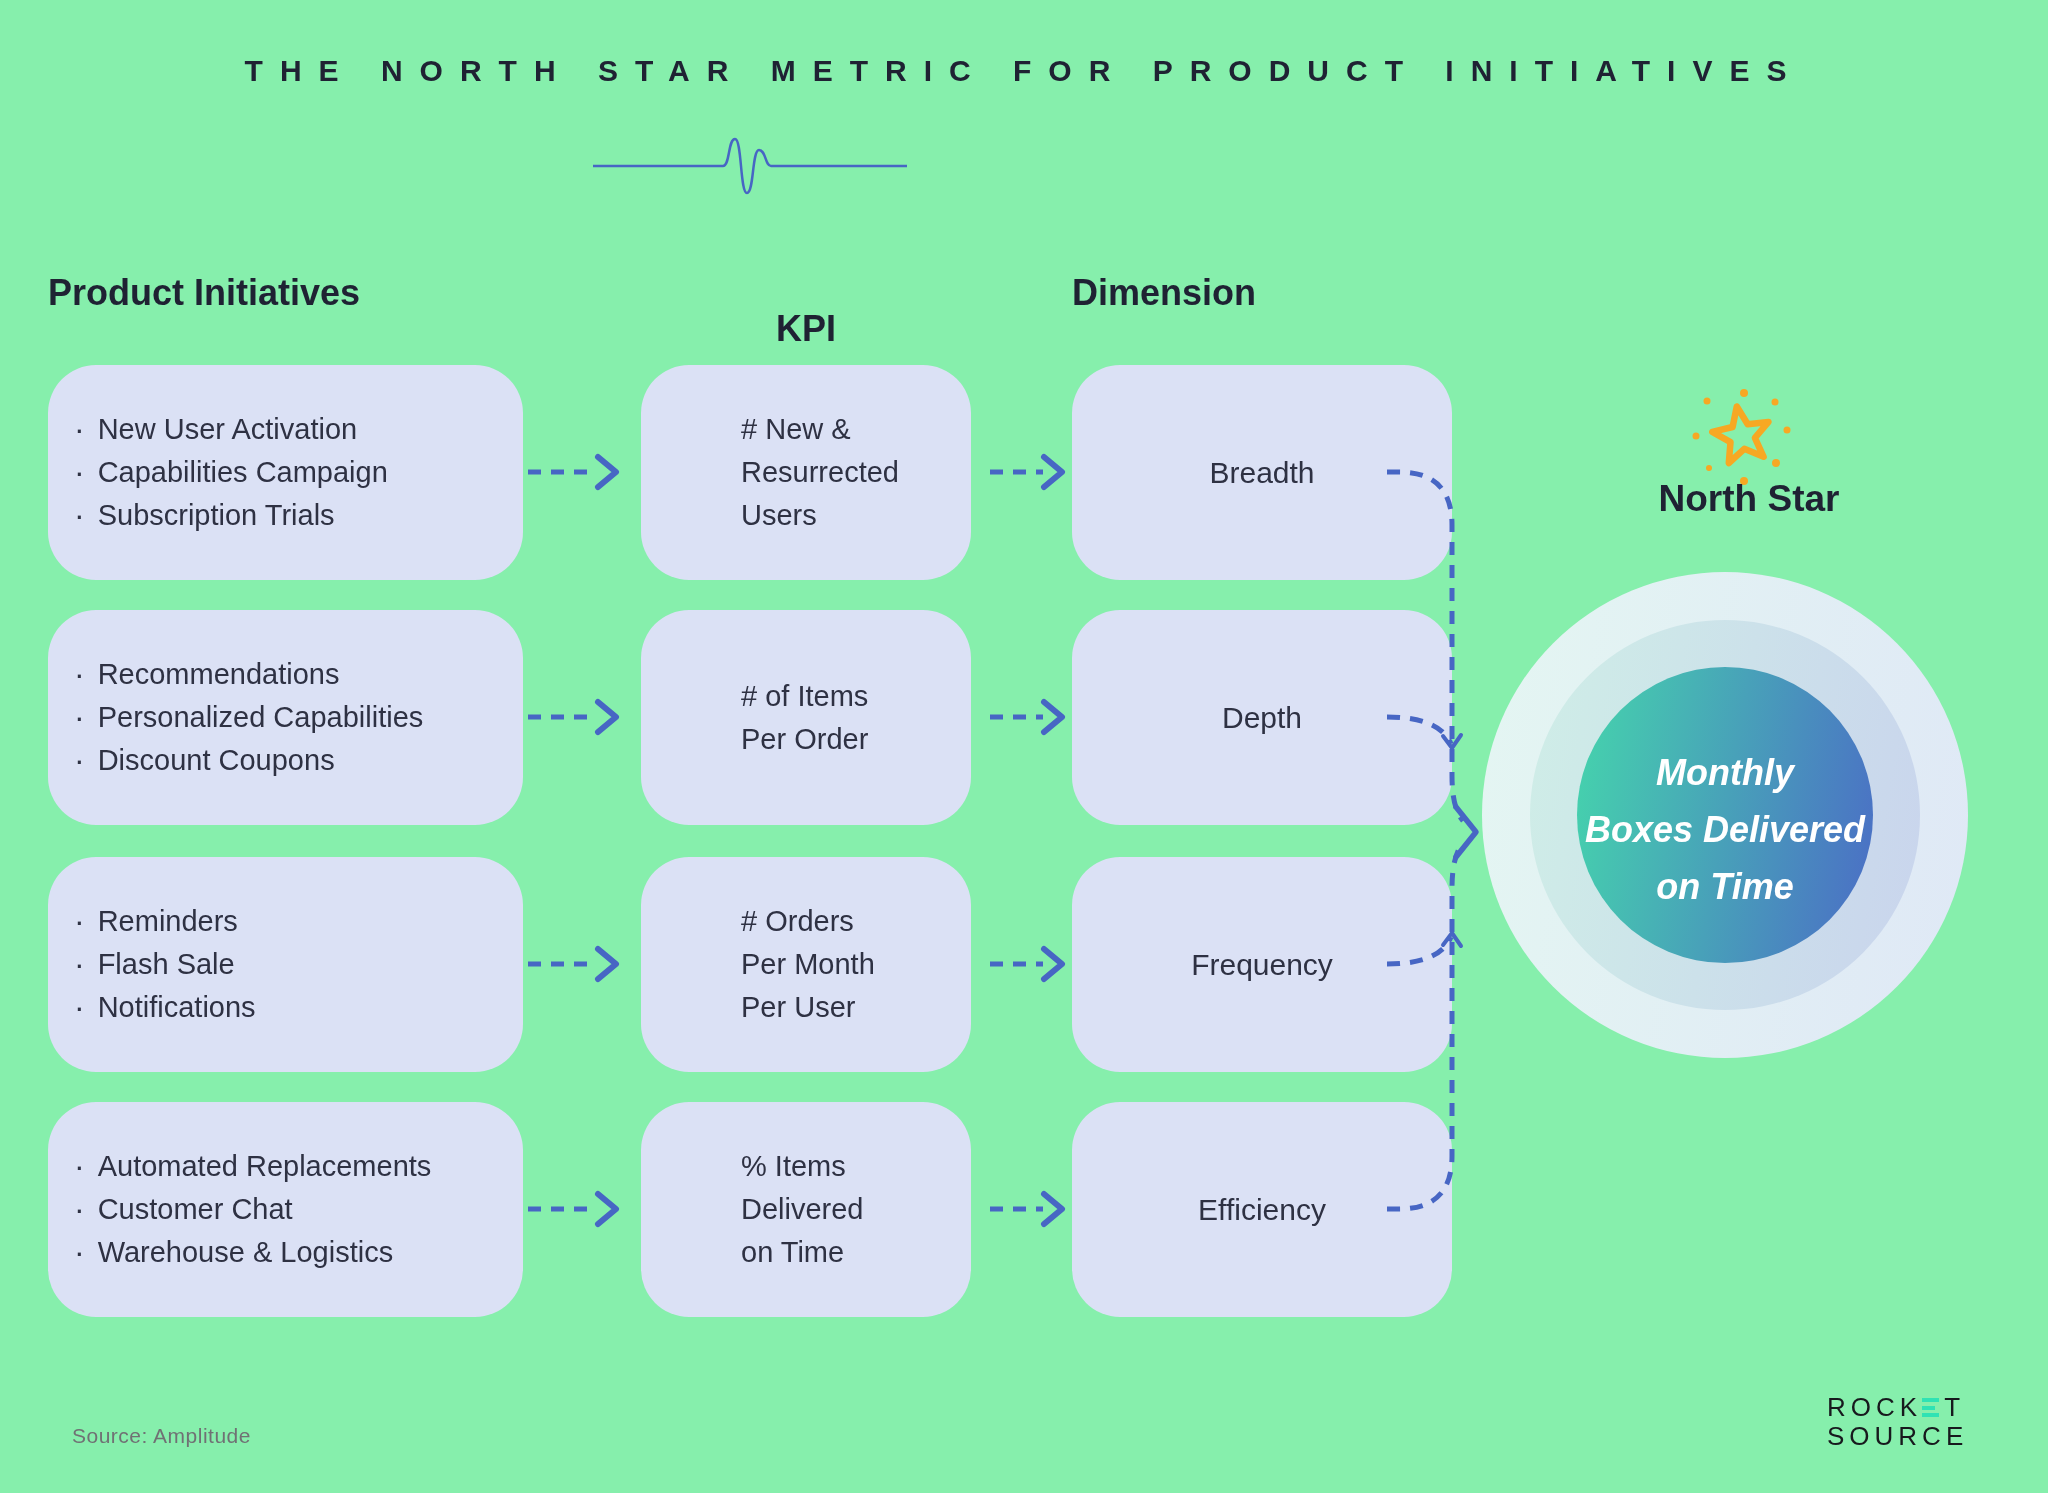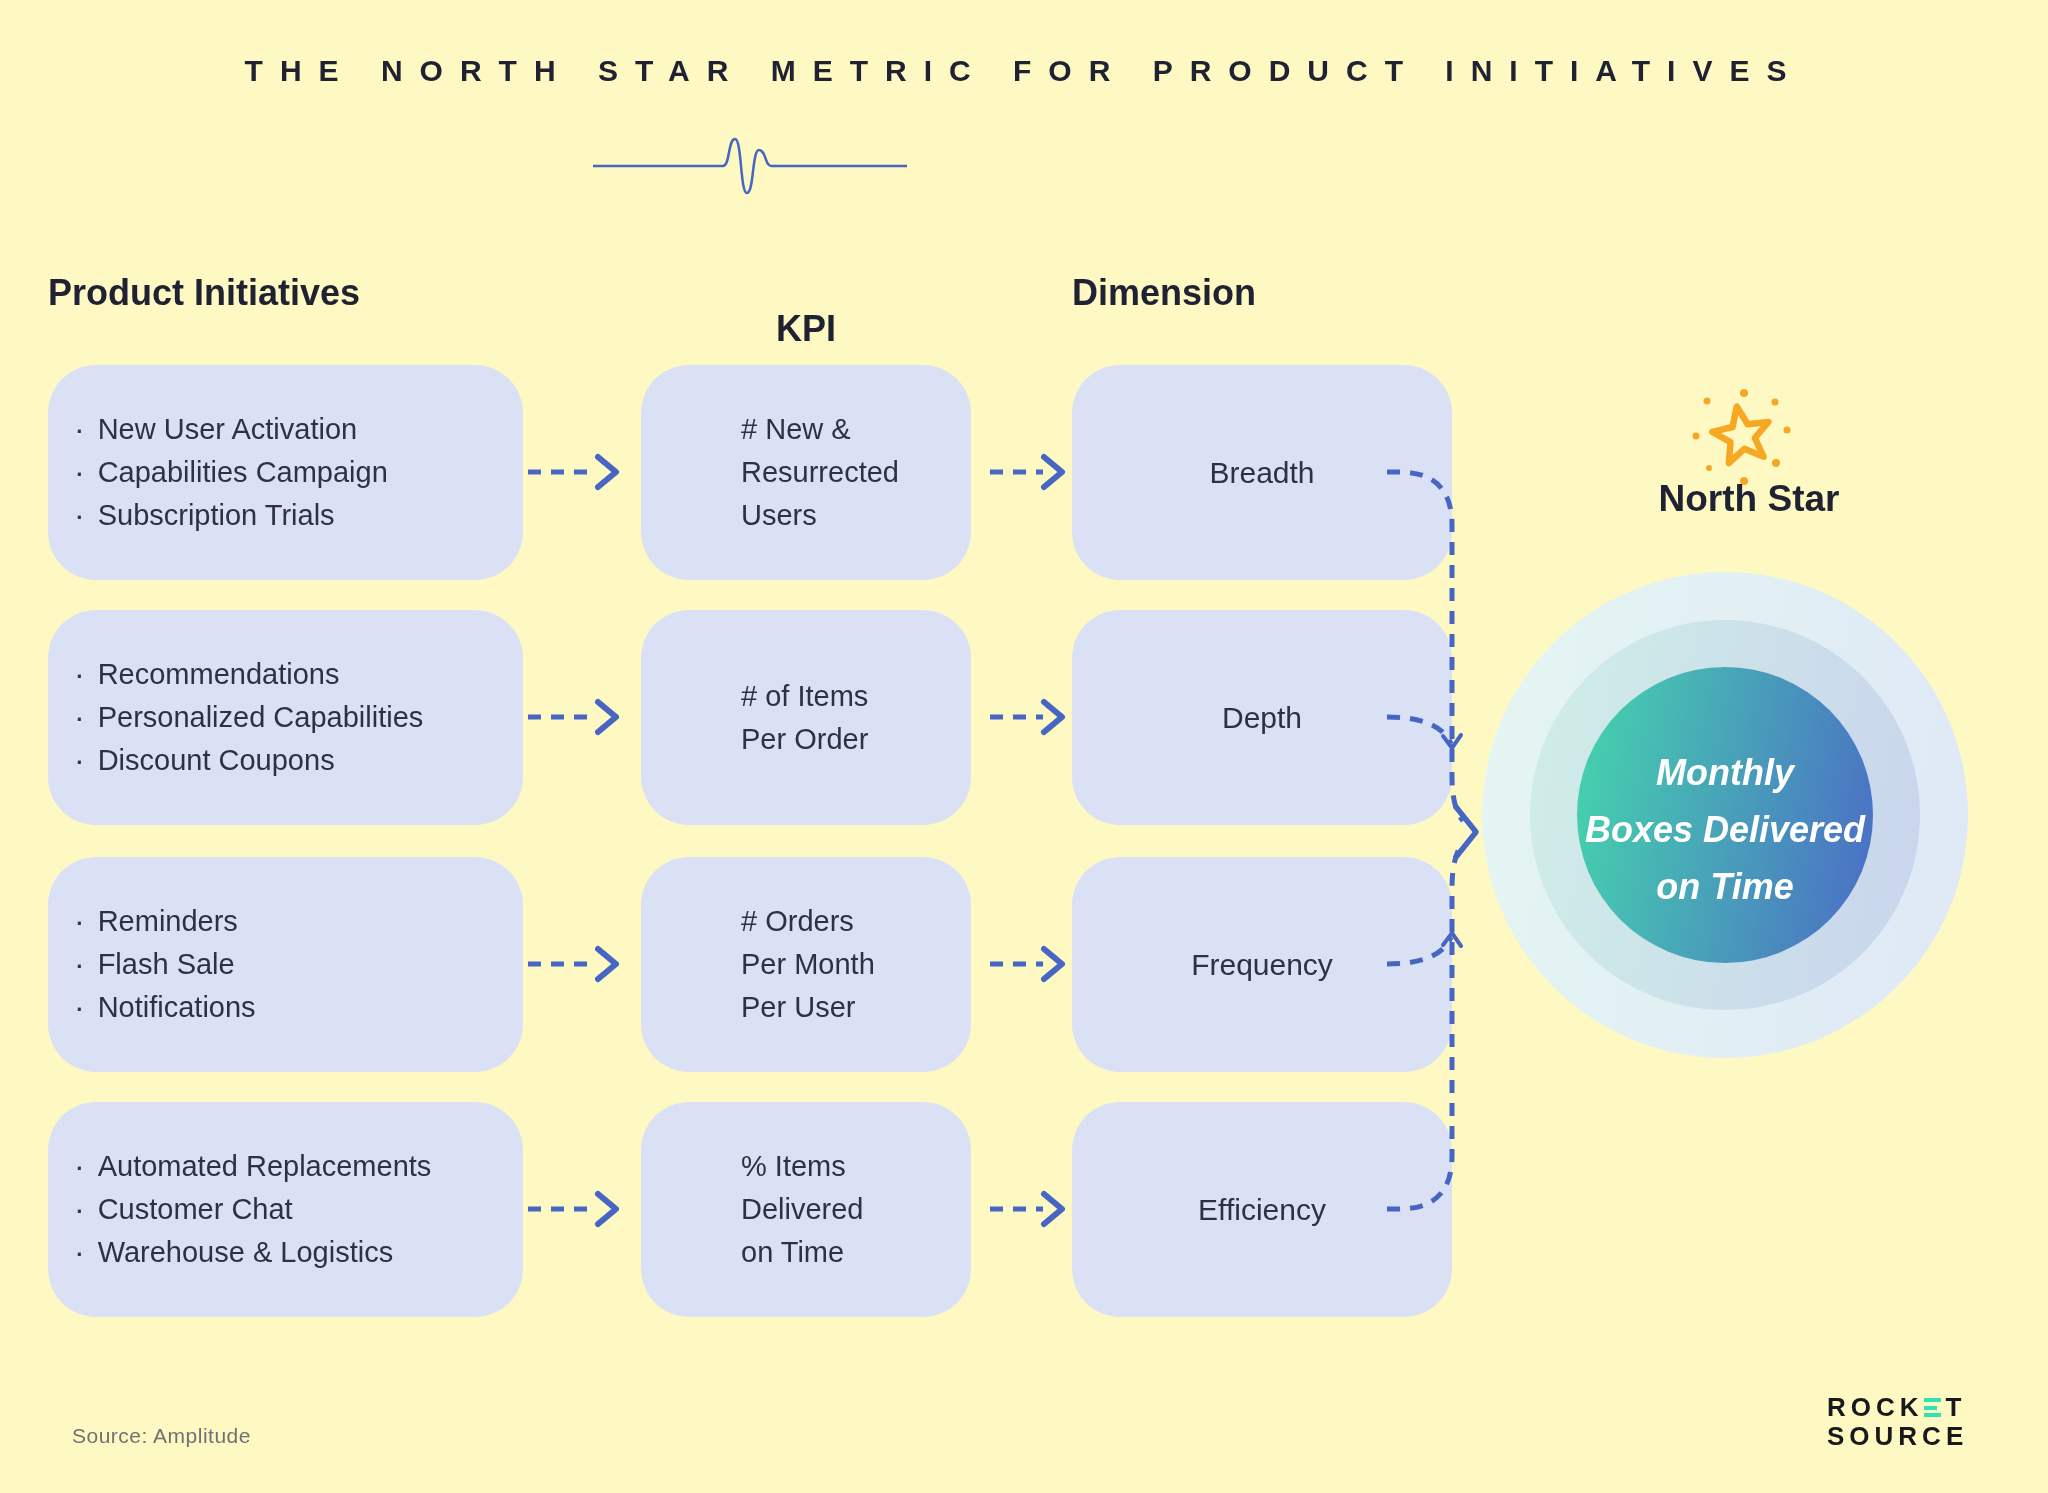--- a/index.html
+++ b/index.html
@@ -1,16 +1,16 @@
 <!DOCTYPE html>
 <html><head>
 <meta charset="utf-8">
 <style>
   html,body{margin:0;padding:0;background:#ffffff;}
-  .canvas{position:relative;width:2048px;height:1493px;background:#fef9c3;
+  .canvas{position:relative;width:2048px;height:1493px;background:#86efac;
           font-family:"Liberation Sans",sans-serif;overflow:hidden;}
 
   .title{position:absolute;left:0;top:54px;width:100%;margin:0;text-align:center;
          font-size:30px;font-weight:bold;letter-spacing:17px;color:#1f2233;white-space:nowrap;}
 
   .overlay{position:absolute;left:0;top:0;z-index:5;pointer-events:none;}
 
   .col-header{position:absolute;top:272px;font-size:36px;font-weight:bold;color:#1f2233;}
   .ch1{left:48px;}
   .ch2{left:641px;width:330px;text-align:center;margin-top:36px;}
@@ -36,21 +36,21 @@
   .ring.inner{left:1577px;top:667px;width:296px;height:296px;
               background:linear-gradient(100deg,#45d6ac,#4b6cc6);
               display:flex;align-items:center;justify-content:center;}
   .metric{white-space:pre-line;text-align:center;color:#ffffff;font-weight:bold;
           font-size:36px;line-height:57px;transform:translateY(14px);font-style:italic;}
   .ns-label{position:absolute;left:1569px;top:478px;width:360px;text-align:center;
             font-size:37px;font-weight:bold;color:#1f2233;z-index:2;}
   .star{position:absolute;left:1692px;top:388px;z-index:2;}
 
   .source{position:absolute;left:72px;top:1424px;font-size:21px;color:#707174;letter-spacing:.5px;}
-  .logo{position:absolute;left:1827px;top:1393px;color:#17191d;font-weight:bold;
+  .logo{position:absolute;left:1827px;top:1393px;color:#17191d;font-weight:normal;
         font-size:26px;letter-spacing:5px;line-height:29px;}
   .ebars{display:inline-block;width:17px;height:19px;margin-right:5px;position:relative;top:1px;}
   .ebars div{height:4px;background:#30e2b4;margin-bottom:3.5px;}
   .ebars .b2{width:13px;}
 </style>
 </head>
 <body>
 
 <div class="canvas">
 

